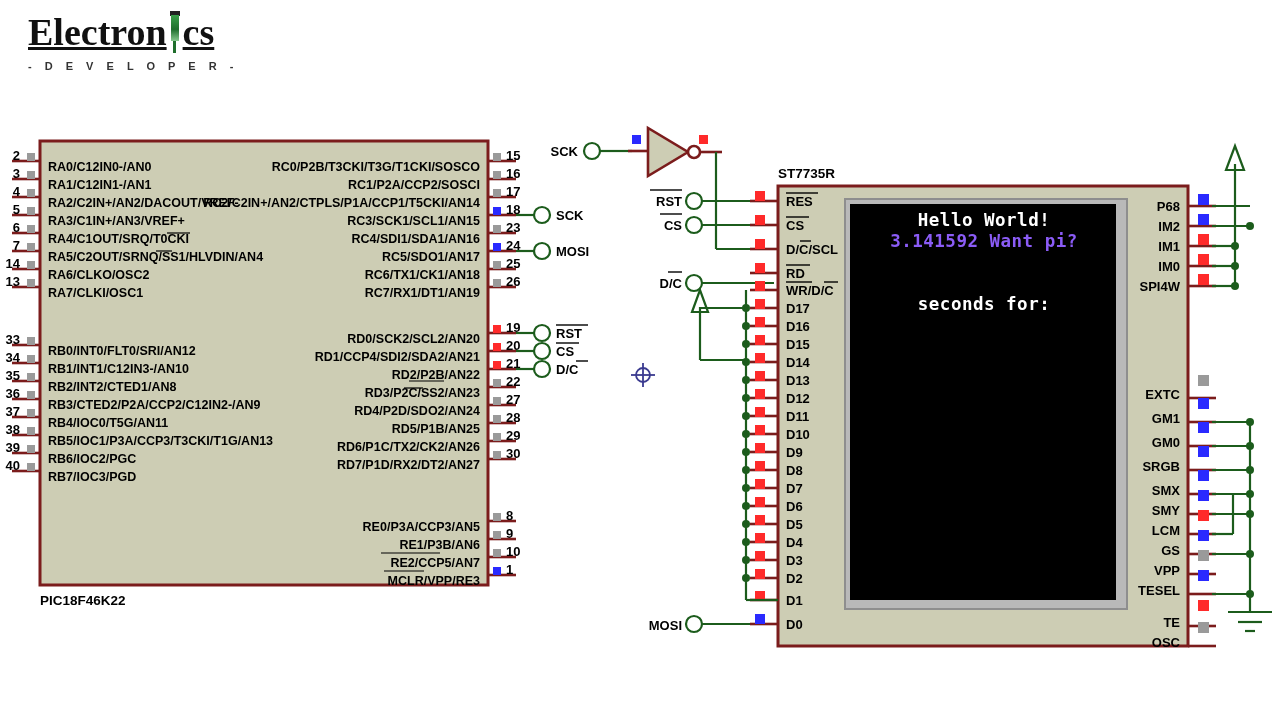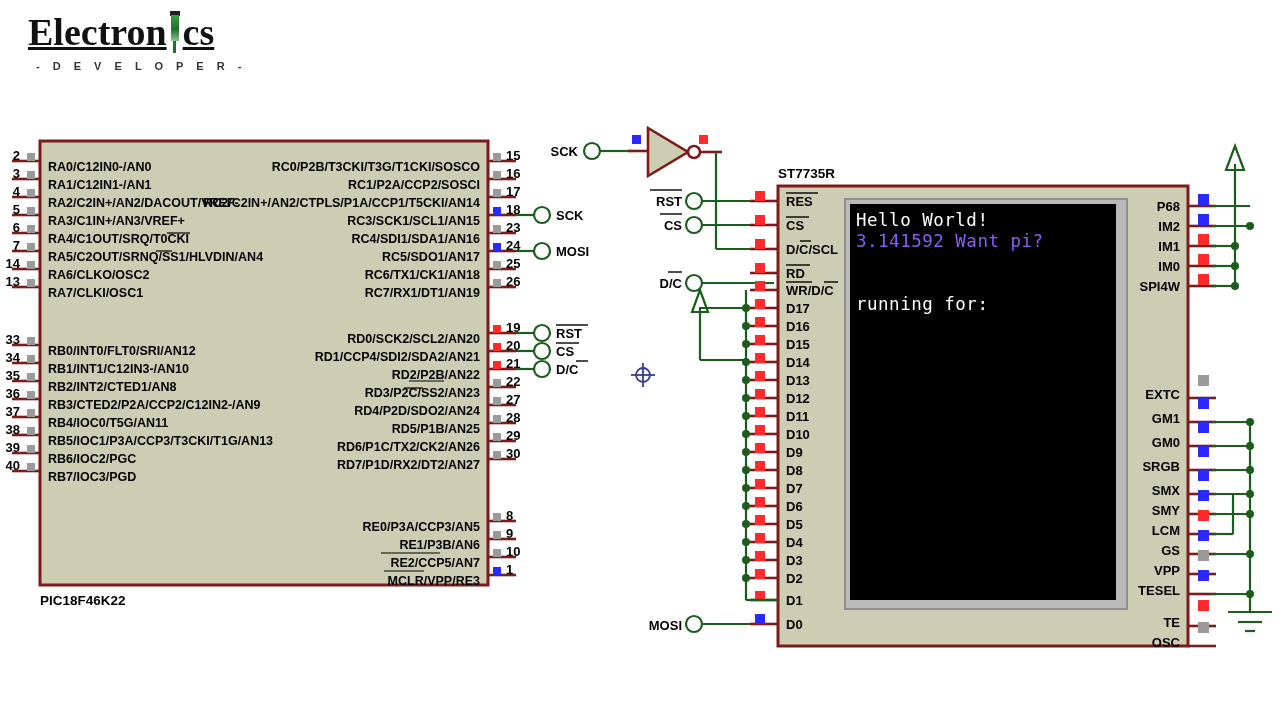--- a/index.html
+++ b/index.html
@@ -14,21 +14,21 @@
   
   .logo{position:absolute;left:28px;top:10px;}
   .logo-main{
     font-family:"Liberation Serif", serif;
     font-size:38px;font-weight:bold;color:#111;letter-spacing:0px;
     line-height:44px;white-space:nowrap;text-decoration:underline;
   }
   .logo-sub{
     font-family:"Liberation Sans", sans-serif;
     font-size:11px;font-weight:bold;color:#333;letter-spacing:5px;
-    text-align:center;margin-top:6px;margin-left:8px;
+    text-align:center;margin-top:6px;margin-left:0;
   }
   .logo-i{position:relative;display:inline-block;width:16px;}
   .logo-i .body{
     position:absolute;left:4px;top:-30px;width:8px;height:26px;
     background:linear-gradient(180deg,#3aa14a 0%,#1f6e2c 55%,#88c98f 100%);
   }
   .logo-i .tip{
     position:absolute;left:6px;top:-4px;width:3px;height:12px;background:#1f6e2c;
   }
   .logo-i .cap{
@@ -56,22 +56,22 @@
     font-family:"Liberation Sans", sans-serif;
     font-size:13px;font-weight:bold;fill:#000;
   }
 
   
   .lcd-screen{
     position:absolute;background:#000;overflow:hidden;
   }
   .lcd-text{
     font-family:"DejaVu Sans Mono", monospace;
-    font-size:17.5px;font-weight:normal;line-height:21px;
-    letter-spacing:0.5px;white-space:pre;
+    font-size:17.5px;font-weight:bold;line-height:21px;
+    letter-spacing:0.5px;white-space:pre;text-align:center;
   }
   .c-white{color:#ffffff;}
   .c-green{color:#8b5cf6;}
   .c-magenta{color:#e02ae0;}
 </style>
 </head>
 <body>
 
 <div class="canvas">
 
@@ -721,17 +721,17 @@
     <rect x="844" y="198" width="284" height="412" fill="#8e8e8e"></rect>
     <rect x="846" y="200" width="280" height="408" fill="#b9b9b9"></rect>
   </svg>
 
   <div class="lcd-screen" id="lcd-screen" style="left:850px;top:204px;width:266px;height:396px;">
     <div id="lcd-lines" style="padding:6px 4px 0 6px;">
         <div class="lcd-text"><span class="c-white">Hello World!</span></div>
         <div class="lcd-text"><span class="c-green">3.141592 Want pi?</span></div>
         <div class="lcd-text">&nbsp;</div>
         <div class="lcd-text">&nbsp;</div>
-        <div class="lcd-text"><span class="c-white">running for:</span></div>
+        <div class="lcd-text"><span class="c-white">seconds for:</span></div>
       </div>
   </div>
 
 </div>
 
 </body></html>

